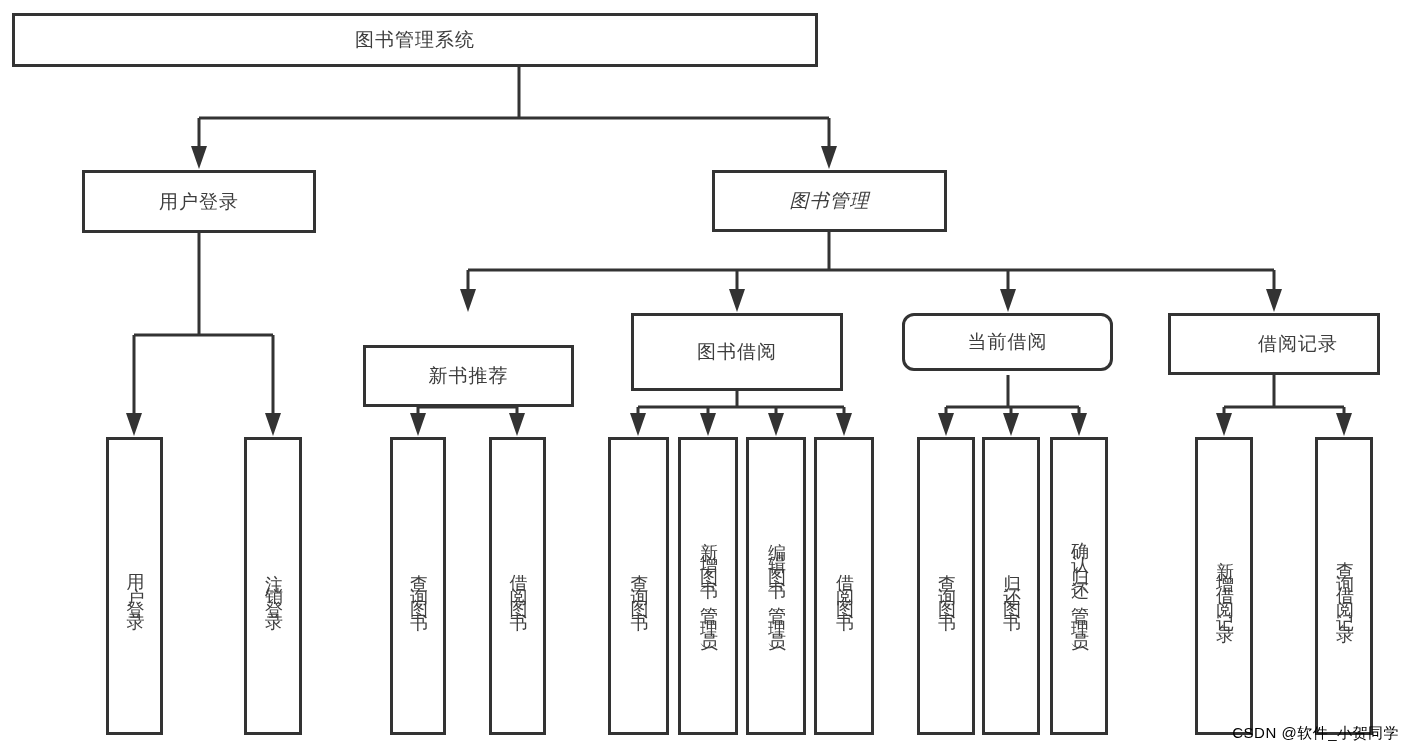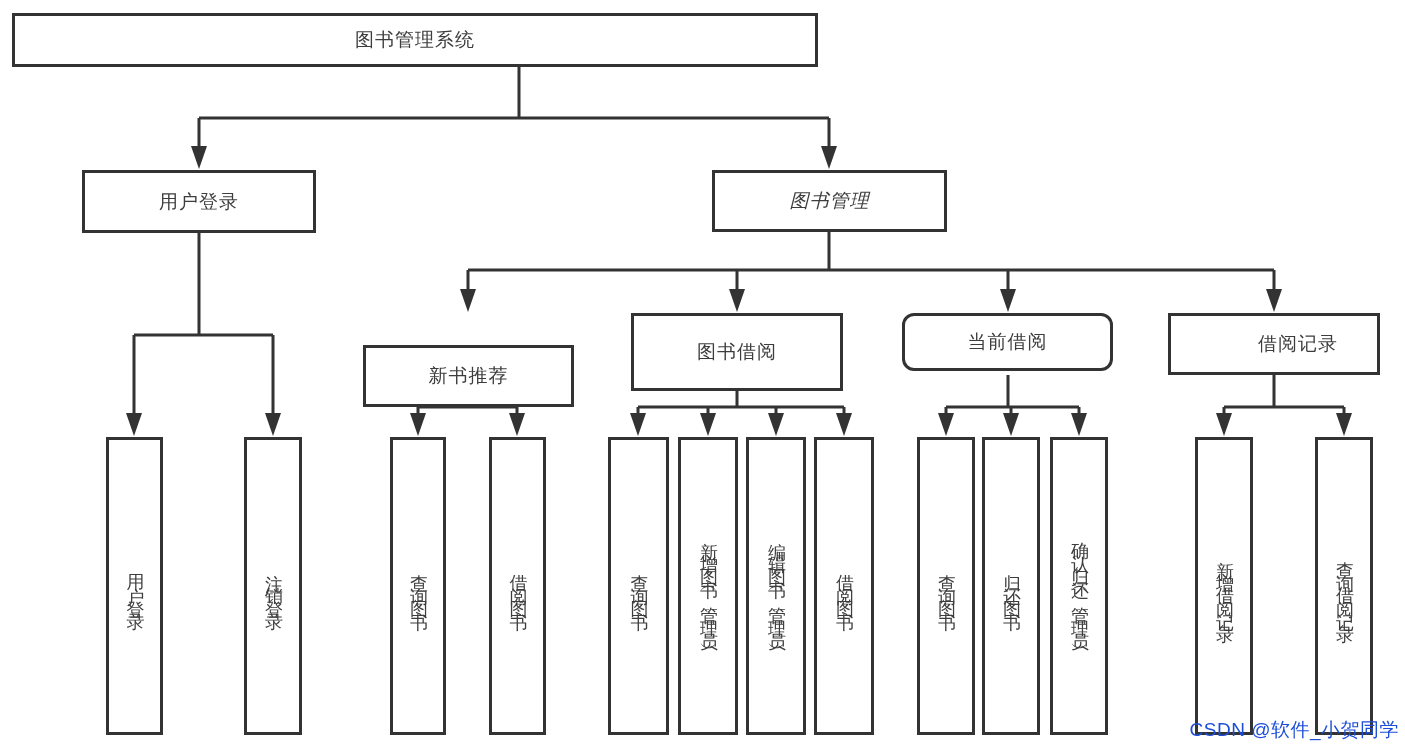--- a/index.html
+++ b/index.html
@@ -25,22 +25,22 @@
   .vnode .vtext{
     writing-mode:vertical-rl;
     text-orientation:mixed;
     font-size:18px;
     line-height:1.1;
     letter-spacing:13px;
   }
   .watermark{
     position:absolute;
     right:6px;bottom:4px;
-    font-size:19px;
-    color:#1d4ed8;
+    font-size:15px;
+    color:#000000;
     letter-spacing:0.5px;
     z-index:5;
     white-space:nowrap;
   }
 </style>
 </head>
 <body>
 
 <div class="canvas">
 

